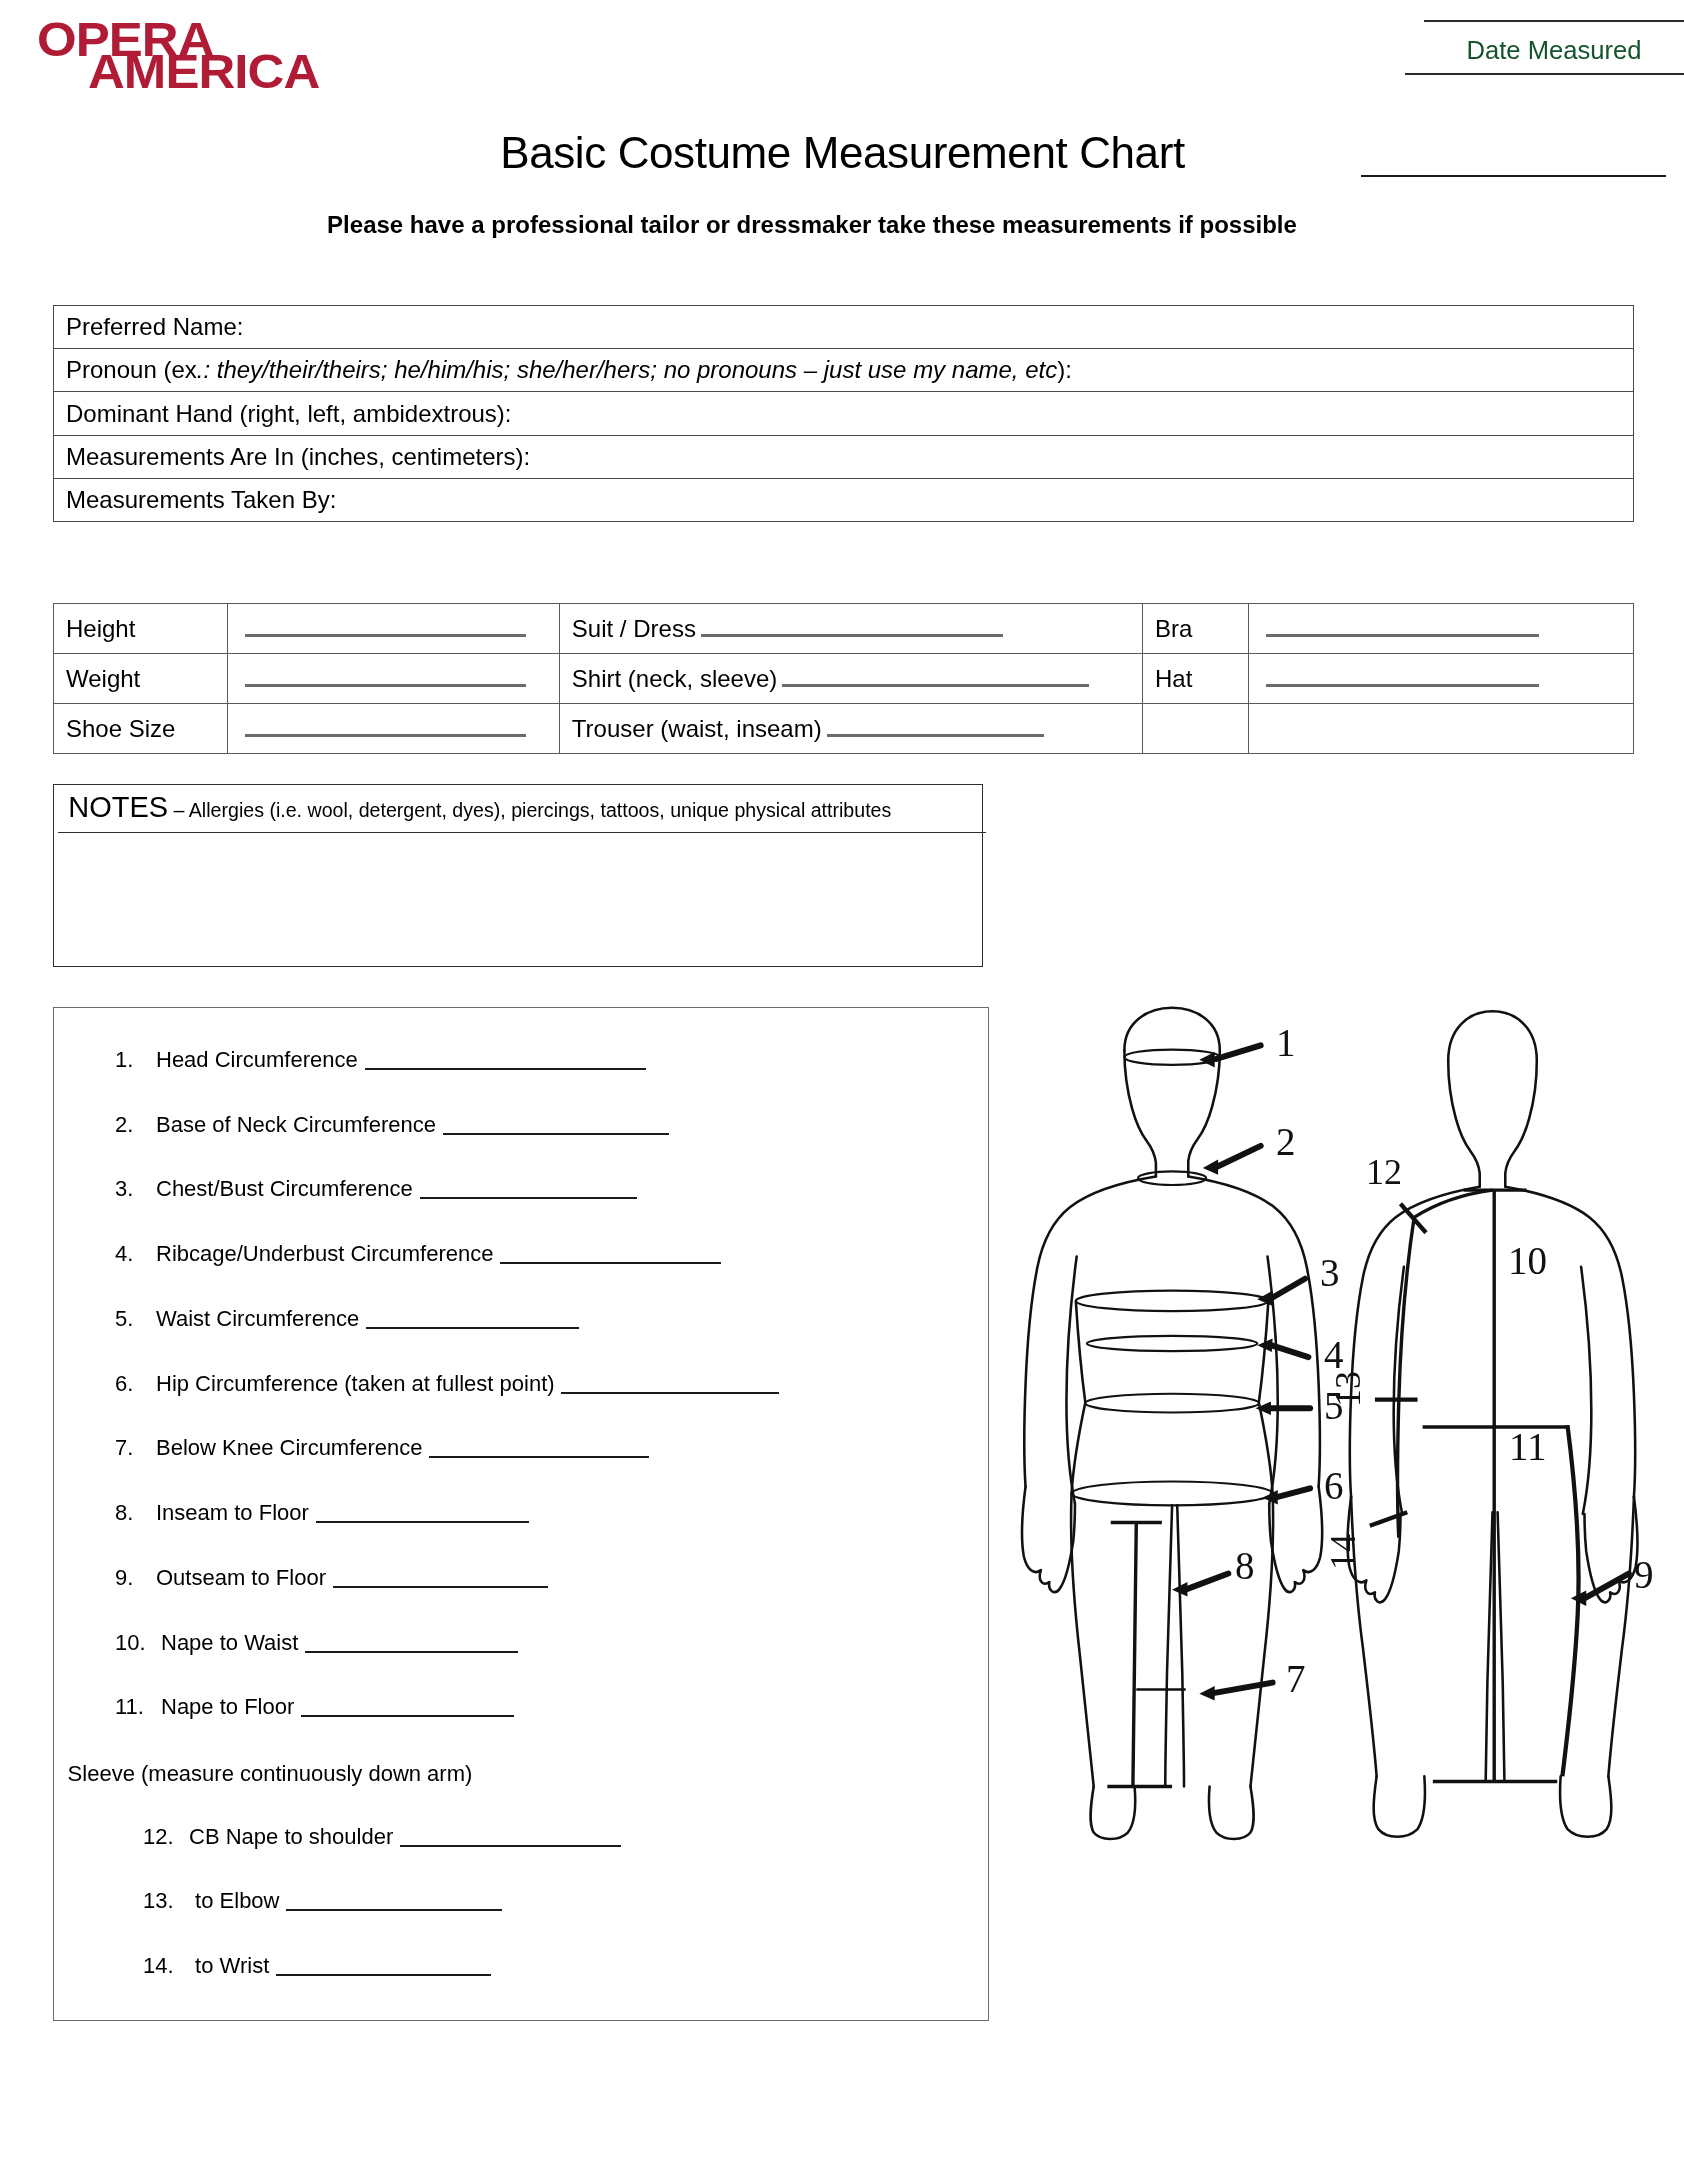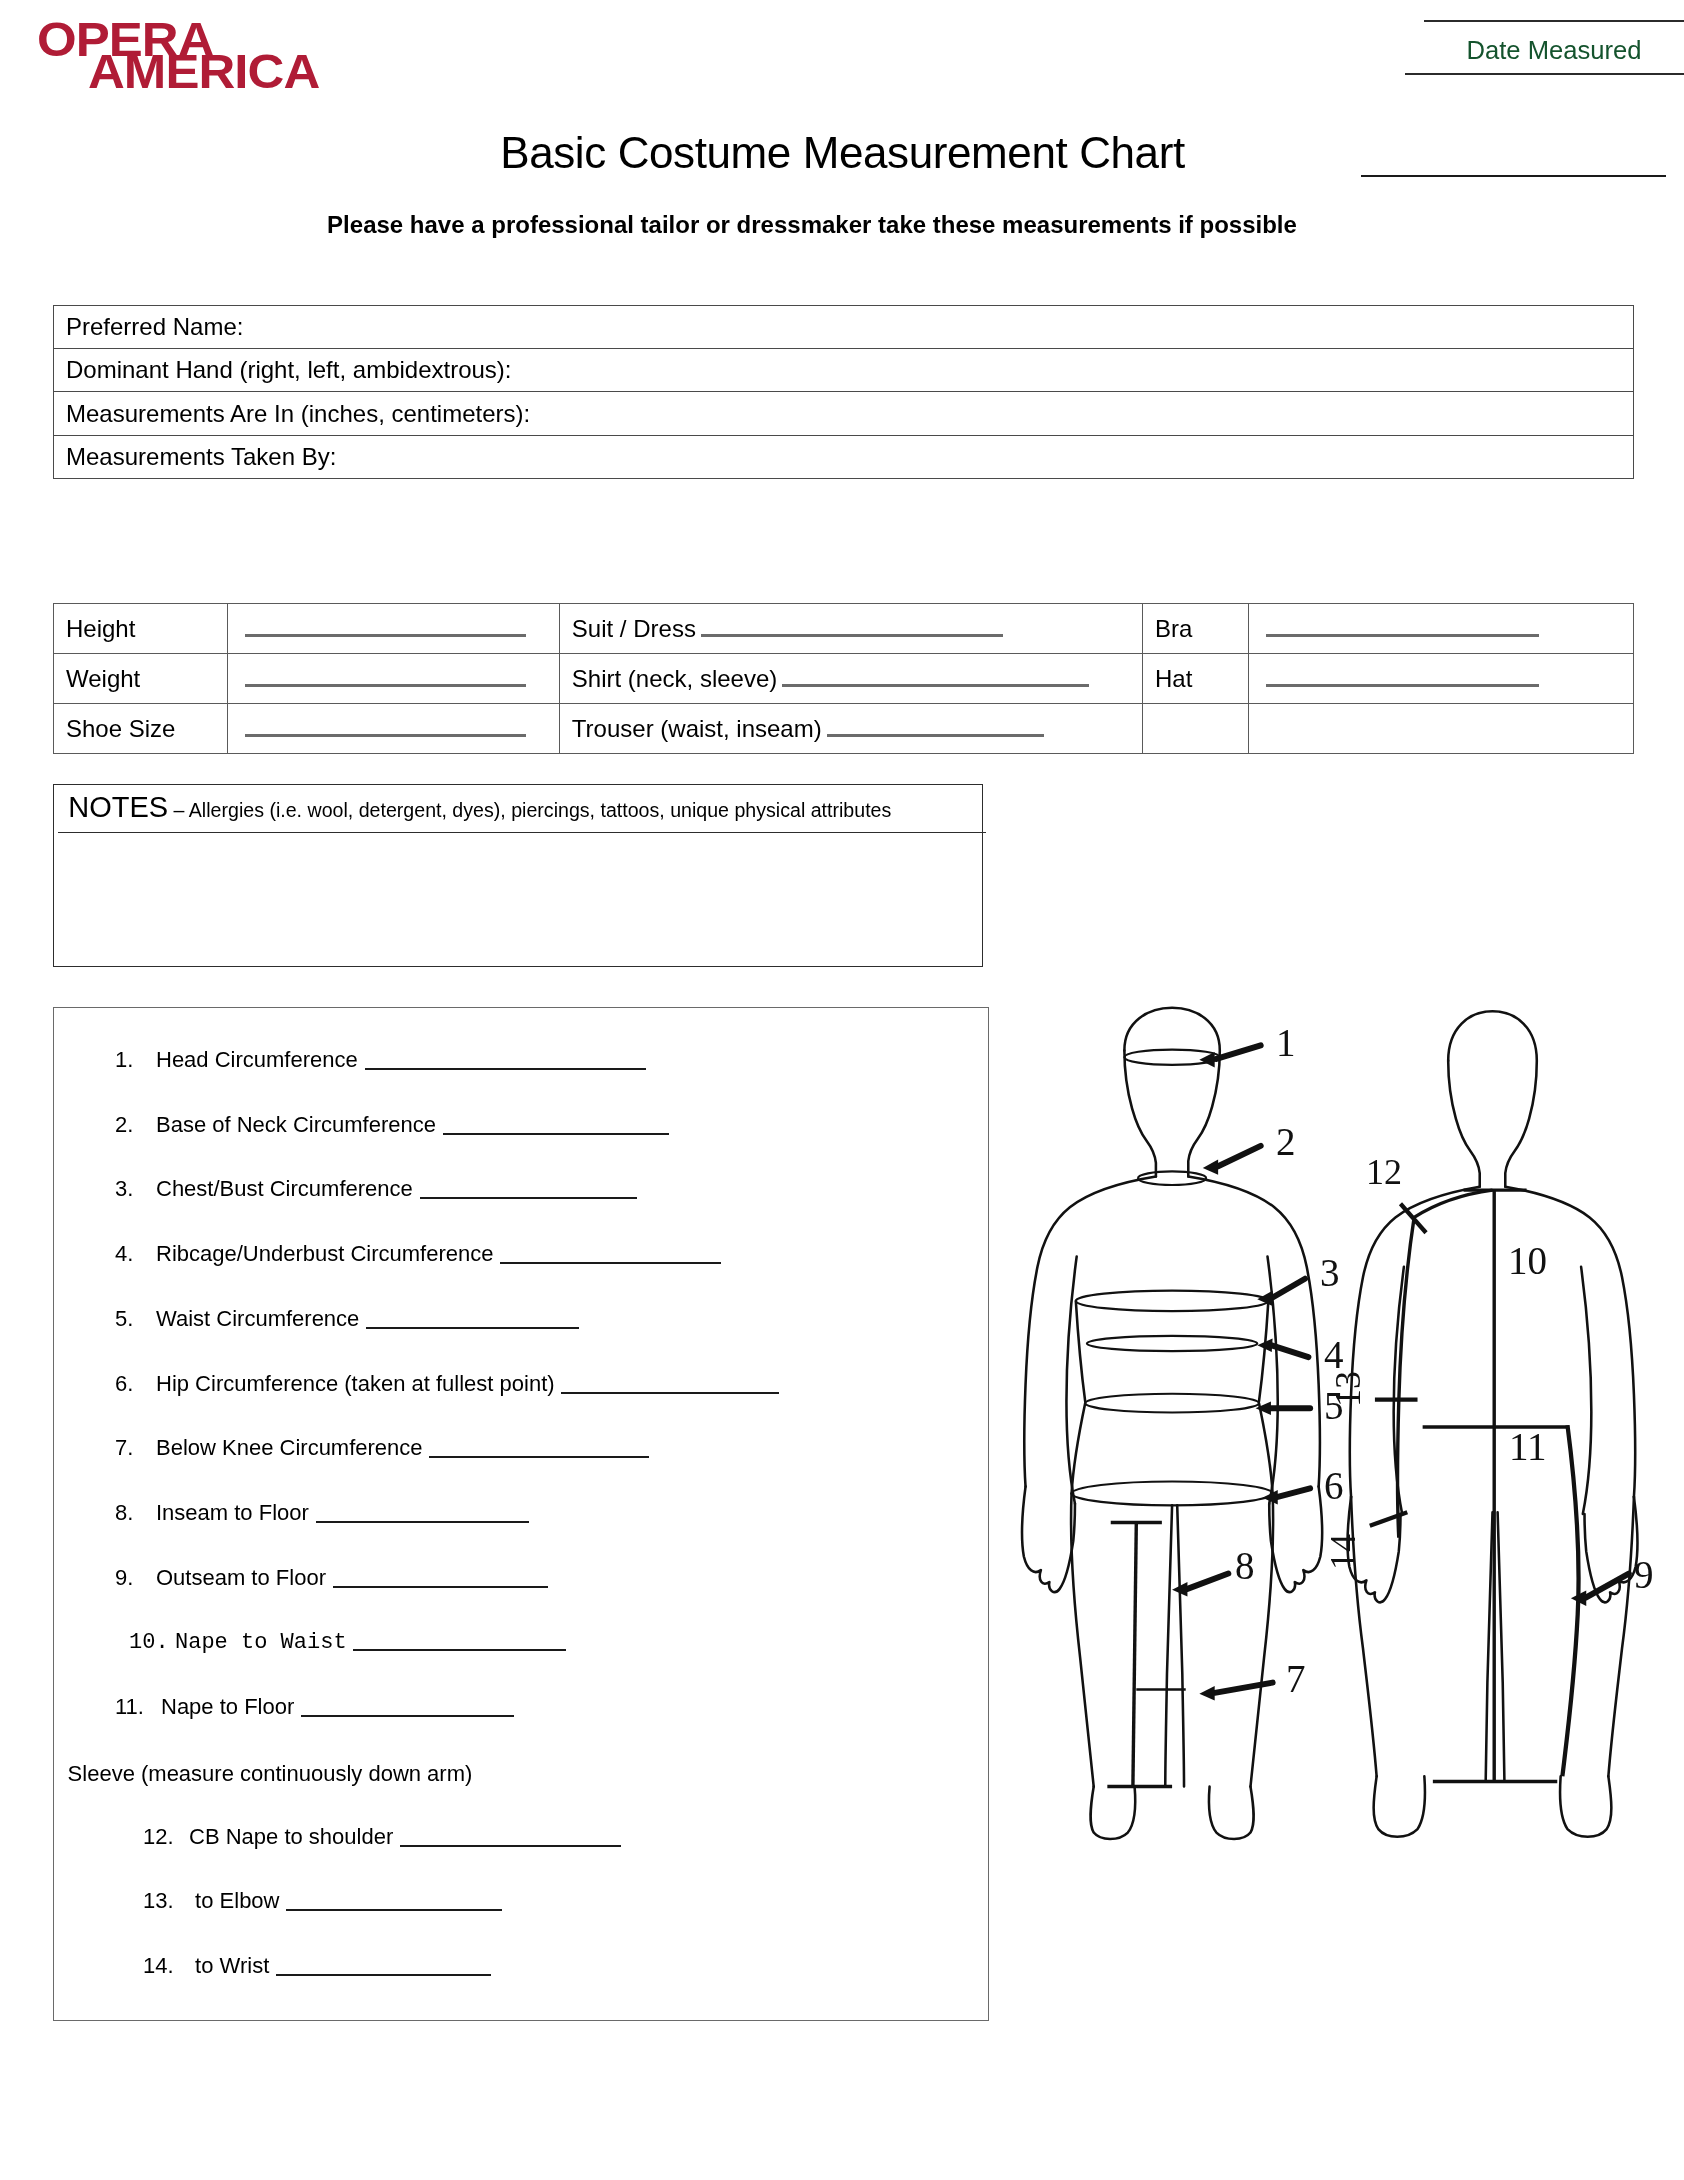--- a/index.html
+++ b/index.html
@@ -272,20 +272,23 @@
   <div class="title">Basic Costume Measurement Chart</div>
   <div class="title-rule"></div>
   <div class="subtitle">Please have a professional tailor or dressmaker take these measurements if possible</div>
 
   <table class="info-table">
     <tbody>
     <tr>
       <td>Preferred Name:</td>
     </tr>
     <tr>
+      <td><span>Pronoun (ex</span><span class="it">.: they/their/theirs; he/him/his; she/her/hers; no pronouns – just use my name, etc</span><span>):</span></td>
+    </tr>
+    <tr>
       <td>Dominant Hand (right, left, ambidextrous):</td>
     </tr>
     <tr>
       <td>Measurements Are In (inches, centimeters):</td>
     </tr>
     <tr>
       <td>Measurements Taken By:</td>
     </tr>
   </tbody>
     </table>
@@ -353,21 +356,21 @@
     </div>
 
     <div class="list-item" style="left:61px; top:494px;">
       <span class="li-num">8.</span><span>Inseam to Floor</span><span class="blankline" style="width:213px;"></span>
     </div>
 
     <div class="list-item" style="left:61px; top:559px;">
       <span class="li-num">9.</span><span>Outseam to Floor</span><span class="blankline" style="width:215px;"></span>
     </div>
 
-    <div class="list-item" style="left:75px; top:624px;font-family:Liberation Mono, monospace;">
+    <div class="list-item" style="left:61px; top:624px;">
       <span class="li-num wide">10.</span><span>Nape to Waist</span><span class="blankline" style="width:213px;"></span>
     </div>
 
     <div class="list-item" style="left:61px; top:688px;">
       <span class="li-num wide">11.</span><span>Nape to Floor</span><span class="blankline" style="width:213px;"></span>
     </div>
 
     <div class="sleeve-head" style="top:753px;">Sleeve (measure continuously down arm)</div>
 
     <div class="list-item" style="left:89px; top:818px;">

